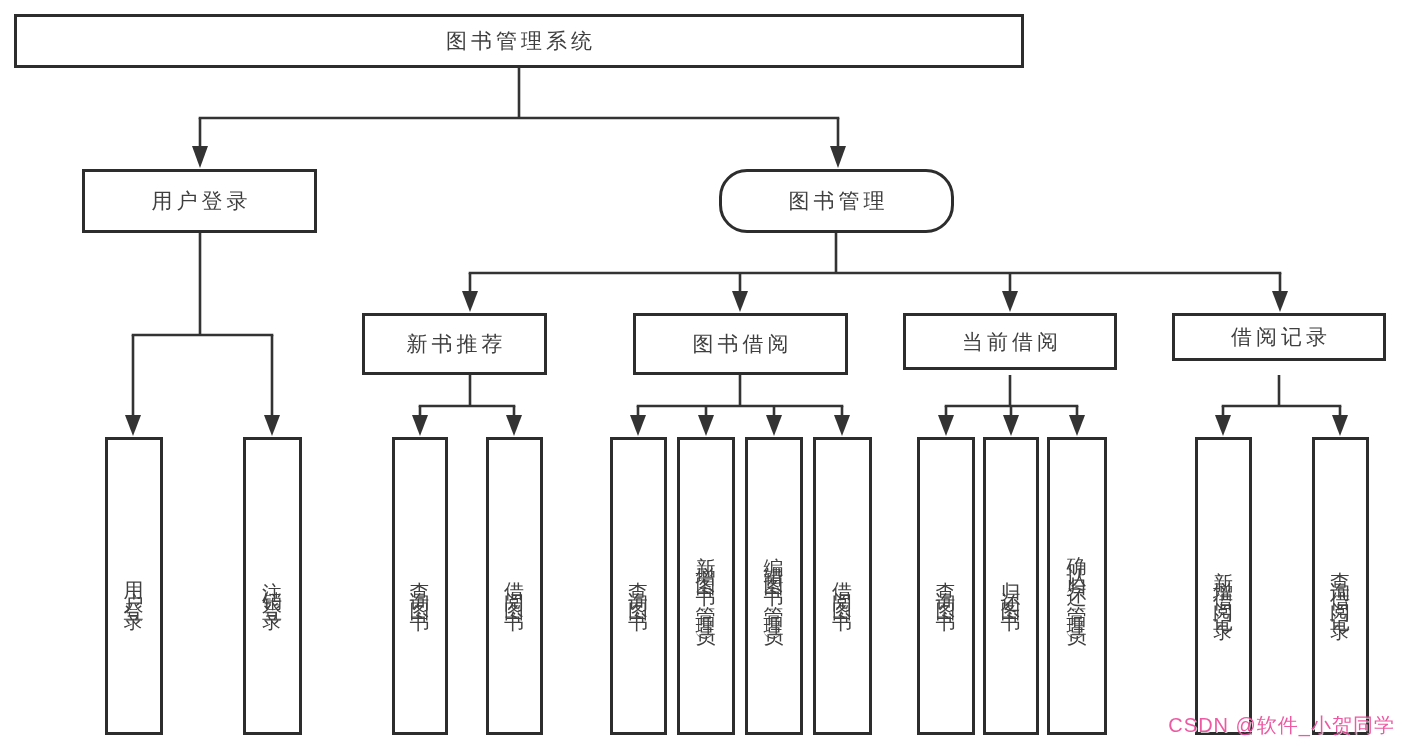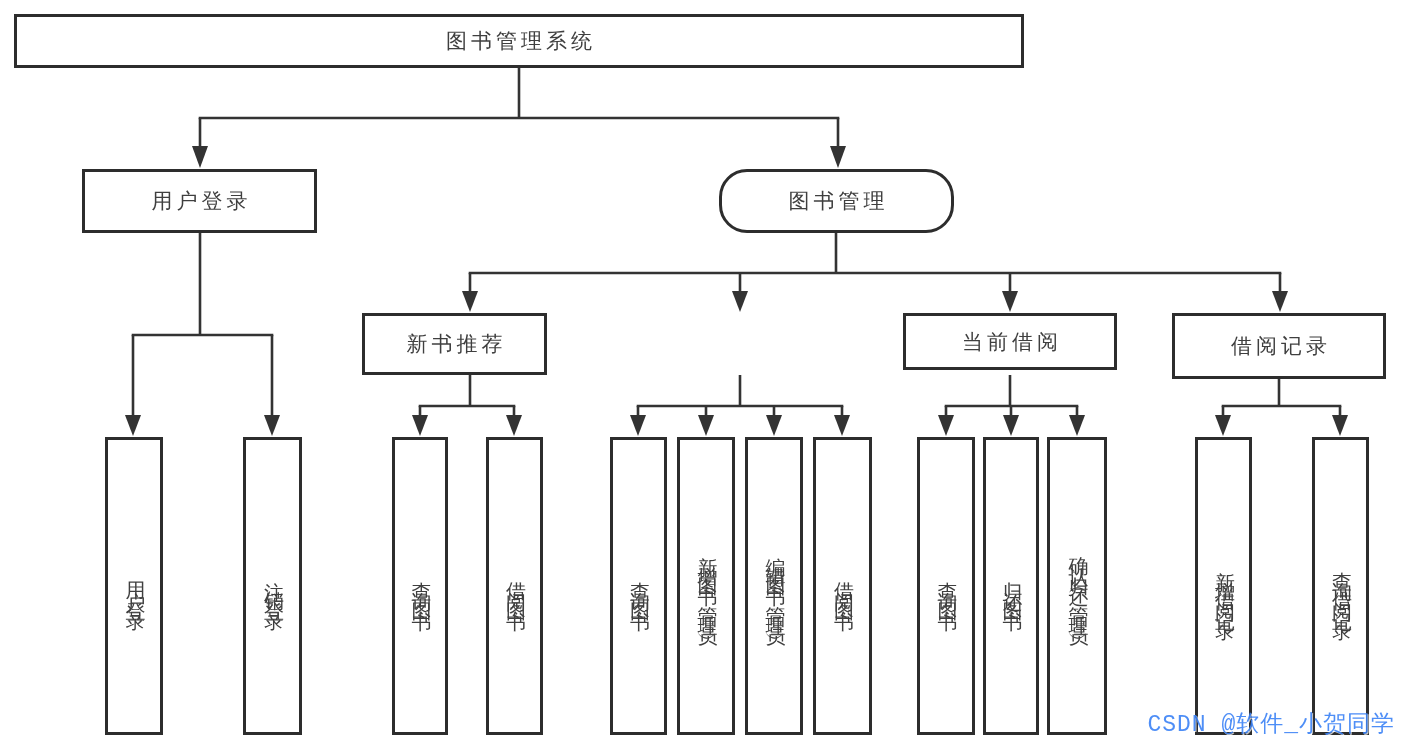--- a/index.html
+++ b/index.html
@@ -9,21 +9,20 @@
     width: 1405px;
     height: 747px;
     font-family: "Liberation Sans", "DejaVu Sans", sans-serif;
   }
   .canvas {
     position: relative;
     width: 1405px;
     height: 747px;
     overflow: hidden;
     background: #ffffff;
-    font-family: Liberation Mono, monospace;
   }
   .connectors {
     position: absolute;
     left: 0; top: 0;
     width: 1405px;
     height: 747px;
   }
   .node {
     position: absolute;
     box-sizing: border-box;
@@ -45,22 +44,22 @@
     text-orientation: mixed;
     font-size: 20px;
     letter-spacing: 10px;
     line-height: 1;
     white-space: nowrap;
   }
   .watermark {
     position: absolute;
     right: 10px;
     bottom: 8px;
-    font-size: 23px;
-    color: #3b82f6;
+    font-size: 20px;
+    color: #ec4899;
     opacity: 0.9;
     letter-spacing: 1px;
     white-space: nowrap;
     text-shadow: 1px 1px 0 rgba(255,255,255,0.8);
   }
 </style>
 </head>
 <body>
 
 <div class="canvas">
@@ -145,24 +144,27 @@
   <div class="node hnode" style="left:82px; top:169px; width:235px; height:64px;">
     <span>用户登录</span>
   </div>
   <div class="node hnode" style="left:719px; top:169px; width:235px; height:64px;border-radius:28px;">
     <span>图书管理</span>
   </div>
 
   <div class="node hnode" style="left:362px; top:313px; width:185px; height:62px;">
     <span>新书推荐</span>
   </div>
+  <div class="node hnode" style="left:633px; top:313px; width:215px; height:62px;">
+    <span>图书借阅</span>
+  </div>
   <div class="node hnode" style="left:903px; top:313px; width:214px; height:57px;">
     <span>当前借阅</span>
   </div>
-  <div class="node hnode" style="left:1172px; top:313px; width:214px; height:66px;">
+  <div class="node hnode" style="left:1172px; top:313px; width:214px; height:48px;">
     <span>借阅记录</span>
   </div>
 
   <div class="node vnode" style="left:105px; top:437px; width:58px; height:298px;">
     <span>用户登录</span>
   </div>
   <div class="node vnode" style="left:243px; top:437px; width:59px; height:298px;">
     <span>注销登录</span>
   </div>
 

